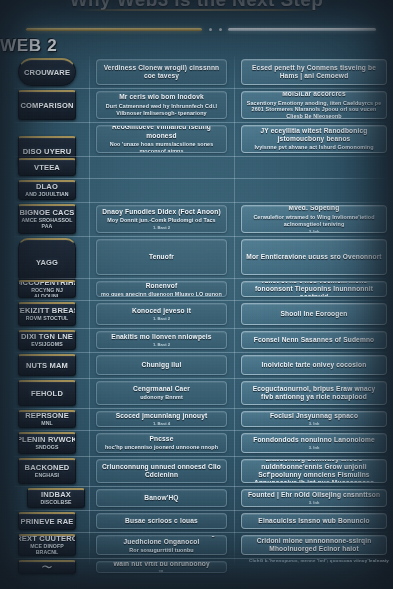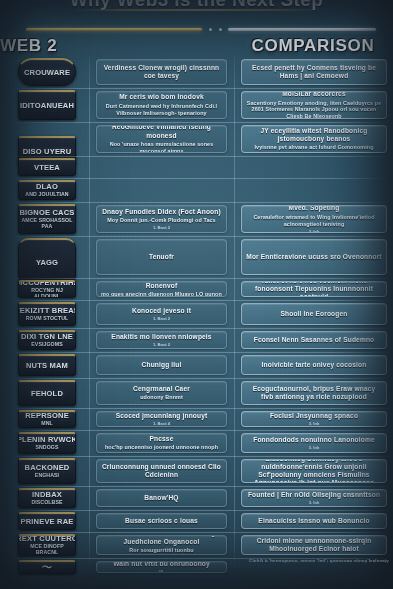--- a/index.html
+++ b/index.html
@@ -306,31 +306,30 @@
   </div>
   <div class="title-underline"></div>
 
   <div class="divider-row">
     <div class="div-gold"></div>
     <div class="div-dot d1"></div>
     <div class="div-dot d2"></div>
     <div class="div-white"></div>
   </div>
   <div class="col-title c-web2">WEB 2</div>
-  <div class="col-title c-comp">COMPARISON</div>
 
   <div class="grid" id="grid">
     <div class="vline v1"></div>
     <div class="vline v2"></div>
     <div class="lcol" id="lcol">
         <div class="pill" style="top: 2px; height: 28px; border-radius: 14px;">
           <div class="p1">CROUWARE</div>
         </div>
         <div class="pill" style="top: 34px; height: 30px;">
-          <div class="p1">IDITOANUEAH</div>
+          <div class="p1">COMPARISON</div>
         </div>
         <div class="pill" style="top: 68px; height: 30px; margin-top: 12px;">
           <div class="p1">DISO UYERU</div>
         </div>
         <div class="pill" style="top: 102px; height: 18px;">
           <div class="p1">VTEEA</div>
         </div>
         <div class="pill" style="top: 124px; height: 20px;">
           <div class="p1">DLAO</div>
           <div class="p2">AND JOUULTIAN</div>
@@ -365,21 +364,21 @@
           <div class="p2">MNL</div>
         </div>
         <div class="pill" style="top: 376px; height: 22px;">
           <div class="p1">PLENIN RVWCK</div>
           <div class="p2">SNDOGS</div>
         </div>
         <div class="pill" style="top: 402px; height: 26px;">
           <div class="p1">BACKONED</div>
           <div class="p2">ENGHASI</div>
         </div>
-        <div class="pill" style="top: 432px; height: 20px;">
+        <div class="pill" style="top: 432px; height: 20px; margin-left: 9px;">
           <div class="p1">INDBAX</div>
           <div class="p2">DISCOLBSE</div>
         </div>
         <div class="pill" style="top: 456px; height: 18px;">
           <div class="p1">PRINEVE RAE</div>
         </div>
         <div class="pill" style="top: 478px; height: 22px;">
           <div class="p1">REXT CUUTERO</div>
           <div class="p2">MCE DINOFP BRACNL</div>
         </div>

